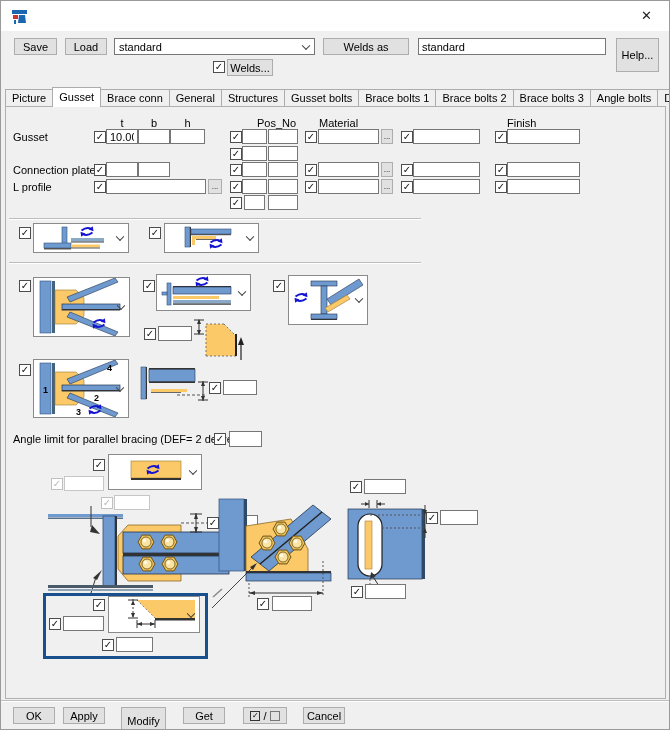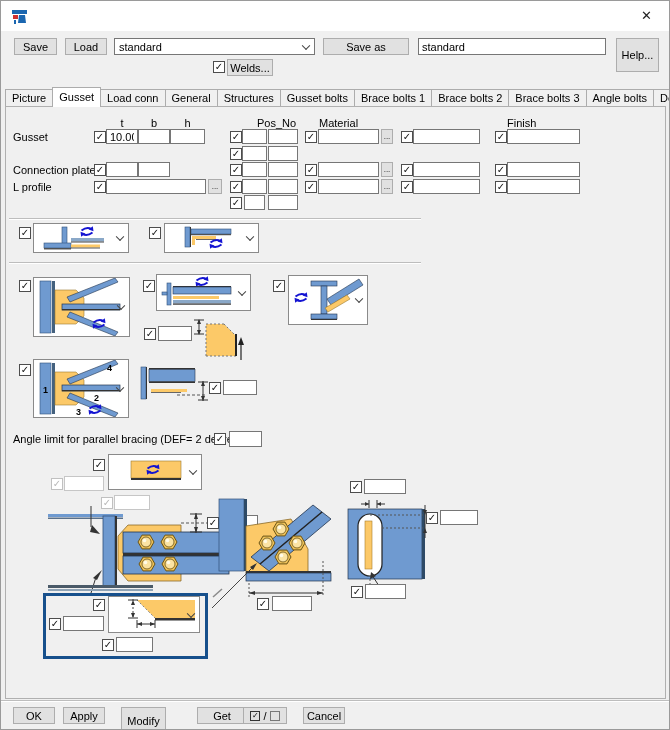--- a/index.html
+++ b/index.html
@@ -63,31 +63,31 @@
     </svg>
     <div class="close-btn">✕</div>
   </div>
 
   <div class="btn" style="left:13px;top:37px;width:43px;height:17px">Save</div>
   <div class="btn" style="left:64px;top:37px;width:42px;height:17px">Load</div>
   <div class="combo" style="left:113px;top:37px;width:201px;height:17px">
     <span class="val">standard</span>
     <span class="chev"></span>
   </div>
-  <div class="btn" style="left:322px;top:37px;width:86px;height:17px">Save as</div>
+  <div class="btn" style="left:322px;top:37px;width:86px;height:17px">Welds as</div>
   <input class="field" style="left: 417px; top: 37px; width: 188px; height: 17px;" value="standard">
   <div class="btn" style="left:615px;top:37px;width:43px;height:34px">Help...</div>
 
   <span class="cb" style="left:212px;top:60px">✓</span>
   <div class="btn" style="left:226px;top:58px;width:46px;height:17px">Welds...</div>
 
   <div class="tabs">
     <div class="tab">Picture</div>
     <div class="tab active">Gusset</div>
-    <div class="tab">Load conn</div>
+    <div class="tab">Brace conn</div>
     <div class="tab">General</div>
     <div class="tab">Structures</div>
     <div class="tab">Gusset bolts</div>
     <div class="tab">Brace bolts 1</div>
     <div class="tab">Brace bolts 2</div>
     <div class="tab">Brace bolts 3</div>
     <div class="tab">Angle bolts</div>
     <div class="tab">Design</div>
 
   </div>
@@ -409,21 +409,21 @@
   <span class="cb" style="left:101px;top:638px">✓</span>
   <input class="field" style="left: 115px; top: 636px; width: 37px; height: 15px;">
   <svg class="abs" style="left:210px;top:586px" width="14" height="12">
     <line x1="2" y1="10" x2="11" y2="2" stroke="#8a8a8a" stroke-width="1.5"></line>
   </svg>
 
   <div class="sep" style="left:0;top:699px;width:670px"></div>
   <div class="btn" style="left:12px;top:706px;width:42px;height:17px">OK</div>
   <div class="btn" style="left:62px;top:706px;width:42px;height:17px">Apply</div>
   <div class="btn" style="left:120px;top:706px;width:45px;height:28px">Modify</div>
-  <div class="btn" style="left:196px;top:706px;width:50px;height:17px">Get</div>
+  <div class="btn" style="left:182px;top:706px;width:42px;height:17px">Get</div>
   <div class="btn" style="left:242px;top:706px;width:44px;height:17px">
     <span class="mini-cb">✓</span>
       <span>/</span>
       <span class="mini-cb empty"></span>
   </div>
   <div class="btn" style="left:302px;top:706px;width:42px;height:17px">Cancel</div>
 
 </div>
 
 </body></html>

